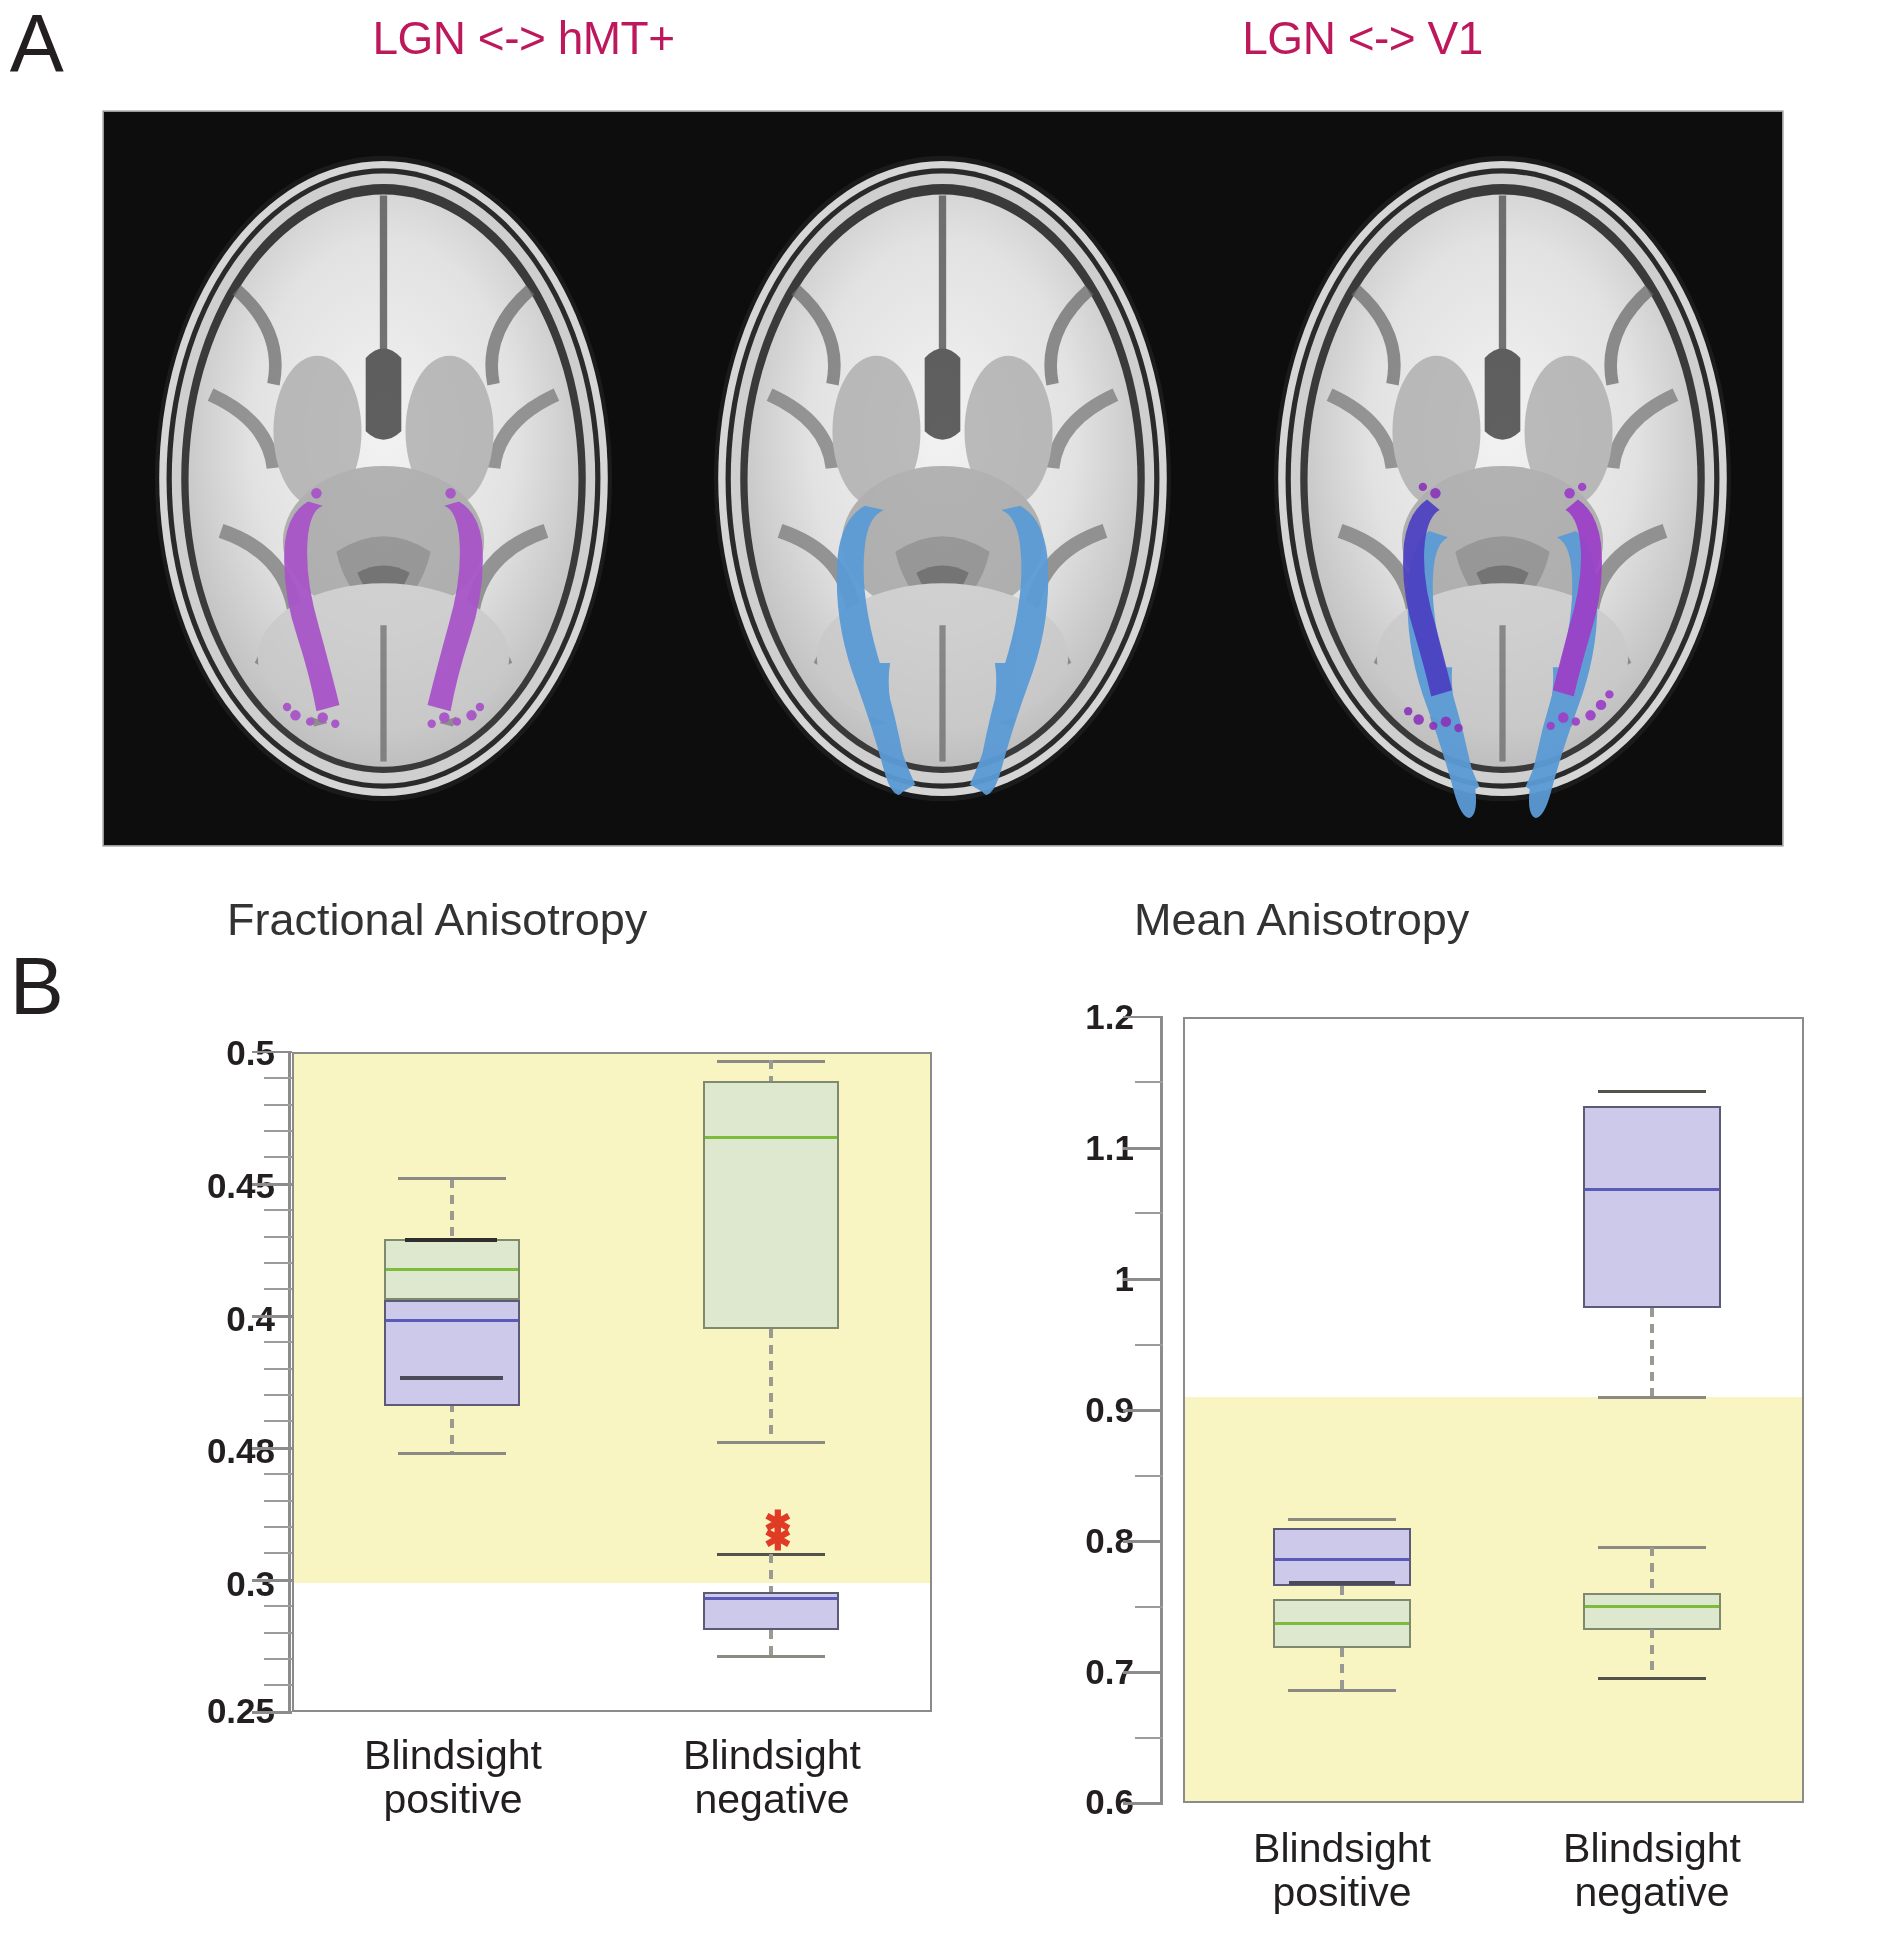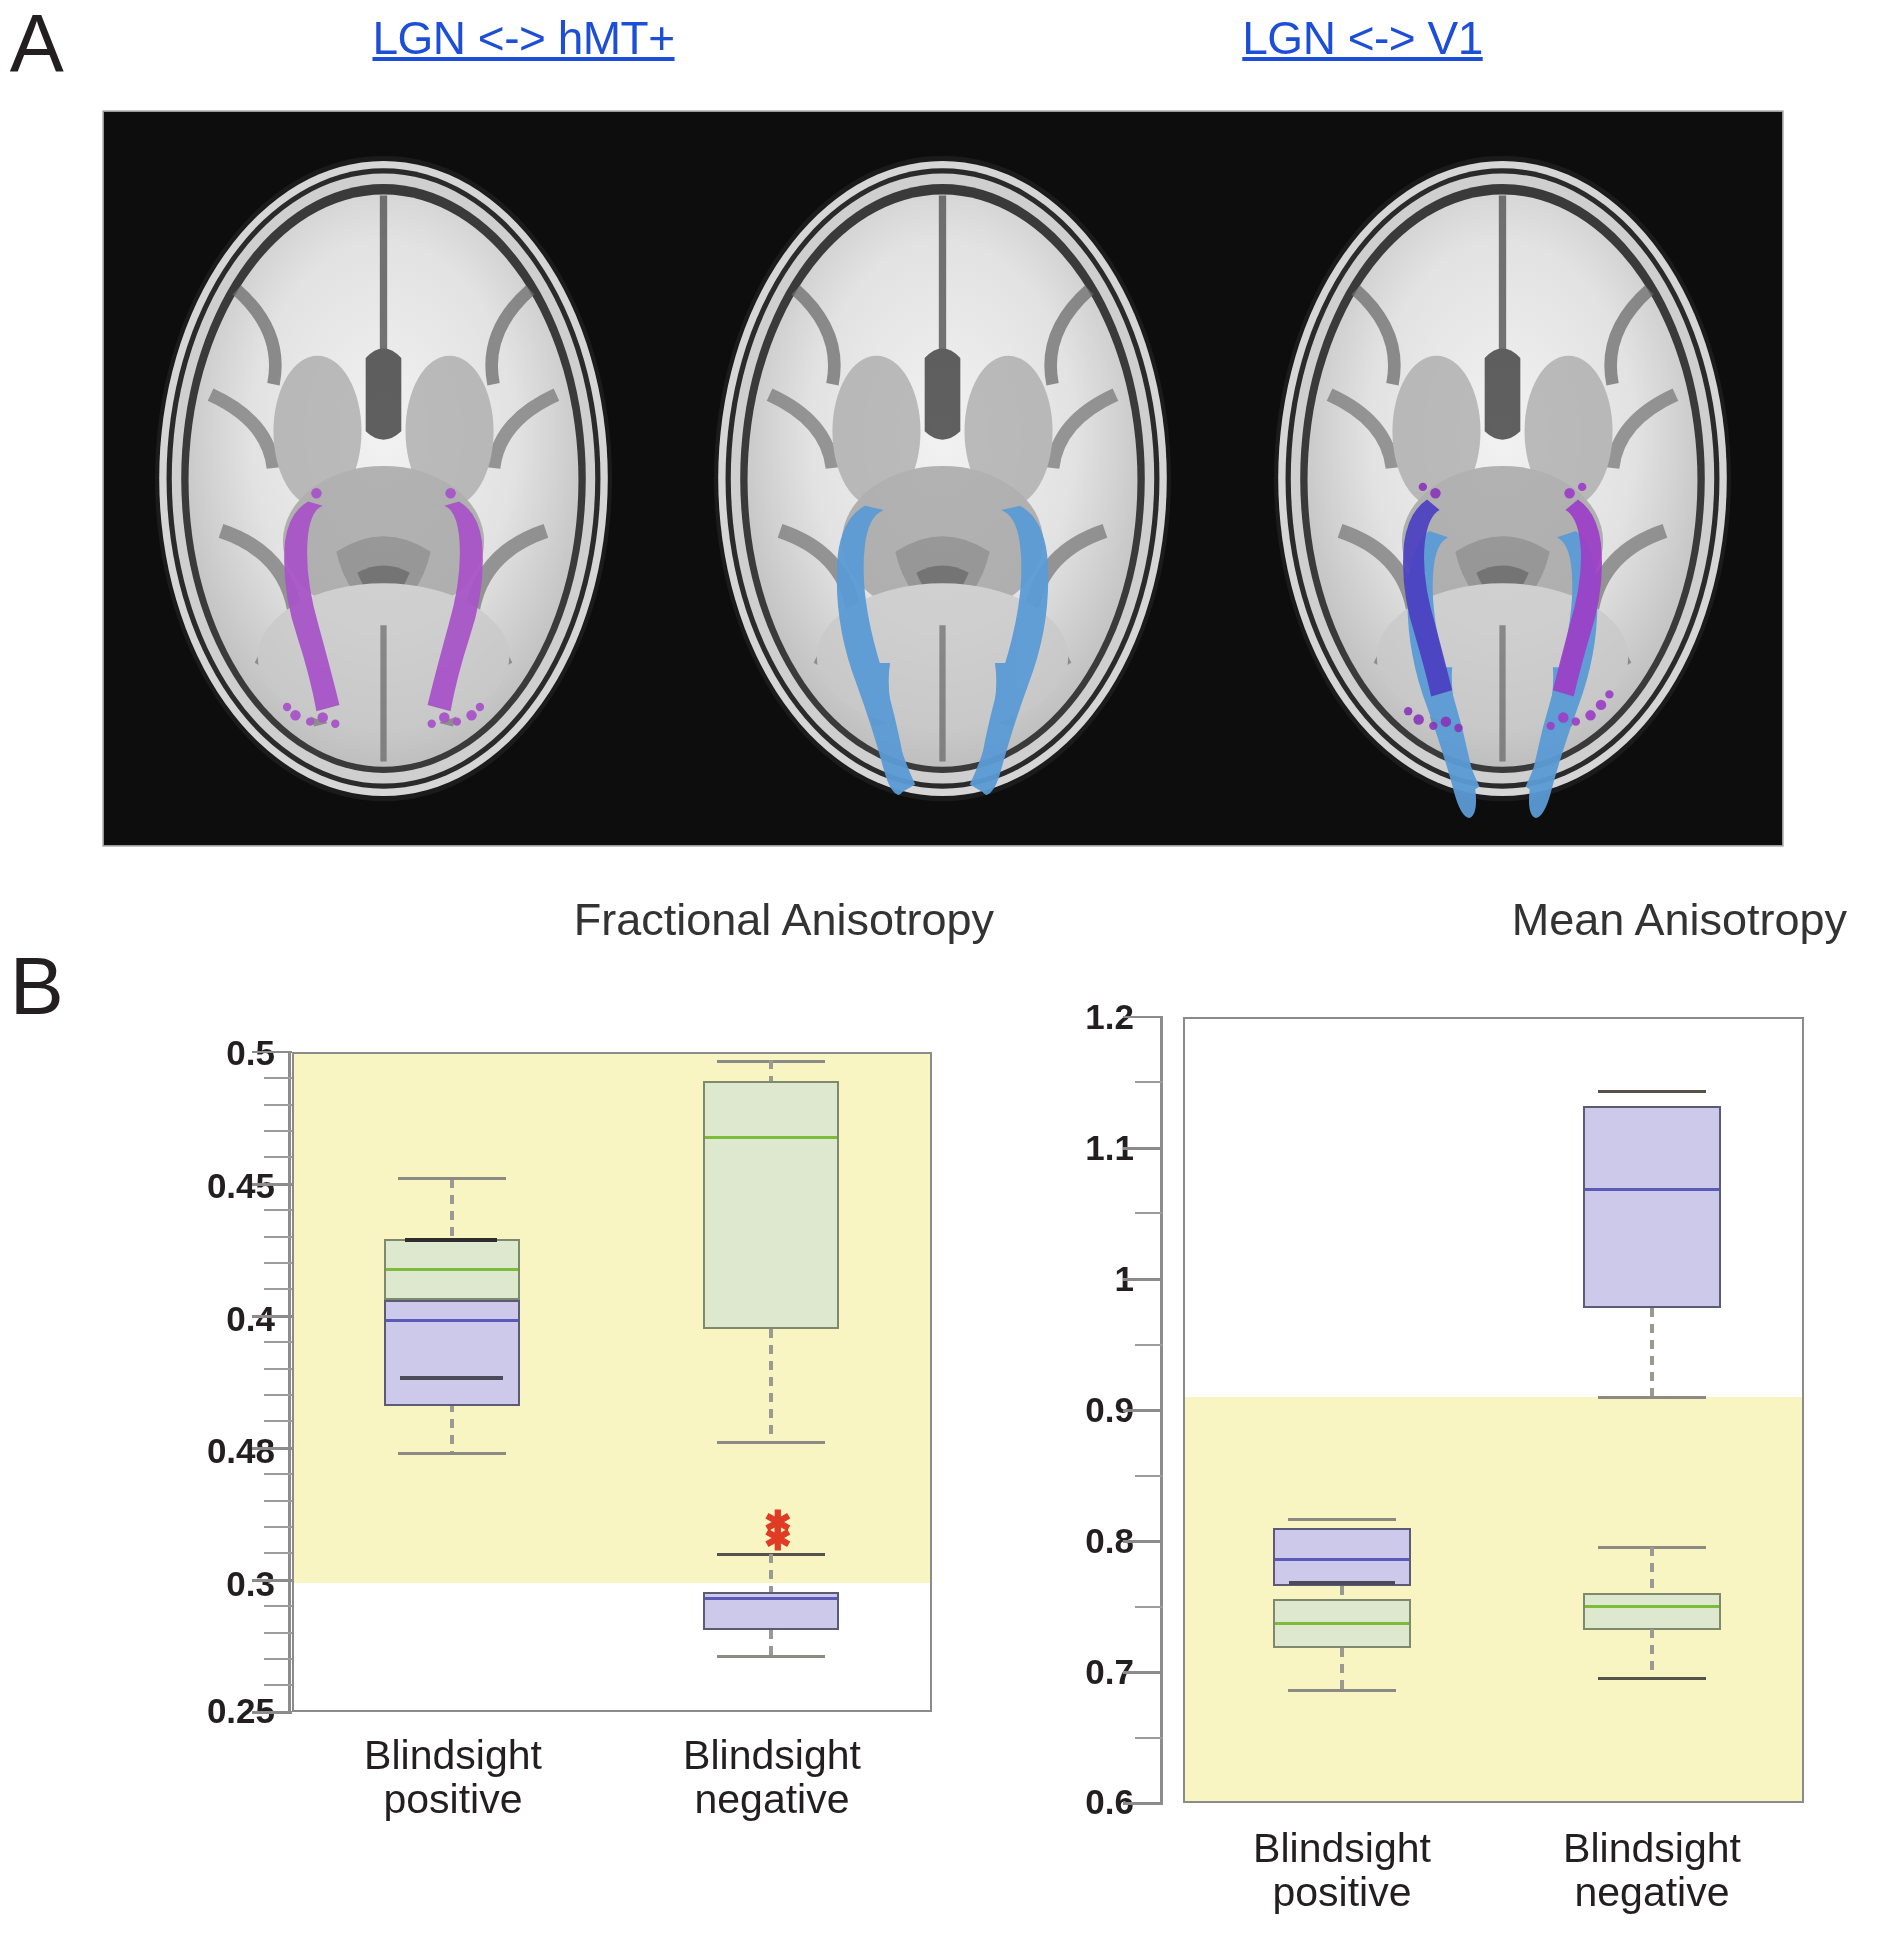--- a/index.html
+++ b/index.html
@@ -5,28 +5,28 @@
 <style>
   html,body{margin:0;padding:0;background:#ffffff;}
   body{width:1883px;height:1955px;position:relative;font-family:"Liberation Sans",sans-serif;color:#231f20;overflow:hidden;}
   .abs{position:absolute;}
 
   
   .panel-letter{font-size:81px;line-height:1;font-weight:400;color:#231f20;font-family:"Liberation Sans",sans-serif;}
 
   
   #panelA-titles{left:104px;top:10.8px;width:1678px;height:65px;display:flex;}
-  .brain-title{flex:1;text-align:center;font-size:46px;color:#1d4ed8;letter-spacing:-0.5px;text-decoration:underline;}
+  .brain-title{flex:1;text-align:center;font-size:46px;color:#be185d;letter-spacing:-0.5px;}
   #mri-strip{left:104px;top:112px;width:1678px;height:733px;background:#0d0d0d;display:flex;
              box-shadow:0 0 0 1.6px #9a9a9a;}
   .brain-cell{flex:1;position:relative;display:flex;align-items:center;justify-content:center;}
   .brain-svg{width:545px;height:697px;display:block;}
 
   
-  .chart-title{font-size:45px;color:#333;text-align:right;}
+  .chart-title{font-size:45px;color:#333;text-align:left;}
   .tick-major{position:absolute;height:2.7px;background:#8c8c8c;}
   .tick-minor{position:absolute;height:2.2px;background:#9c9c9c;}
   .tick-label{position:absolute;font-size:35px;color:#231f20;text-align:right;font-weight:700;
               font-family:"Liberation Sans",sans-serif;}
   .plot-frame{position:absolute;border:2.2px solid #8b8b8b;background:#ffffff;box-sizing:border-box;}
   .band{position:absolute;background:#f9f5c3;}
   .cat-label{position:absolute;font-size:41px;line-height:1.08;text-align:center;color:#231f20;}
 
   
   .bx{position:absolute;box-sizing:border-box;}

